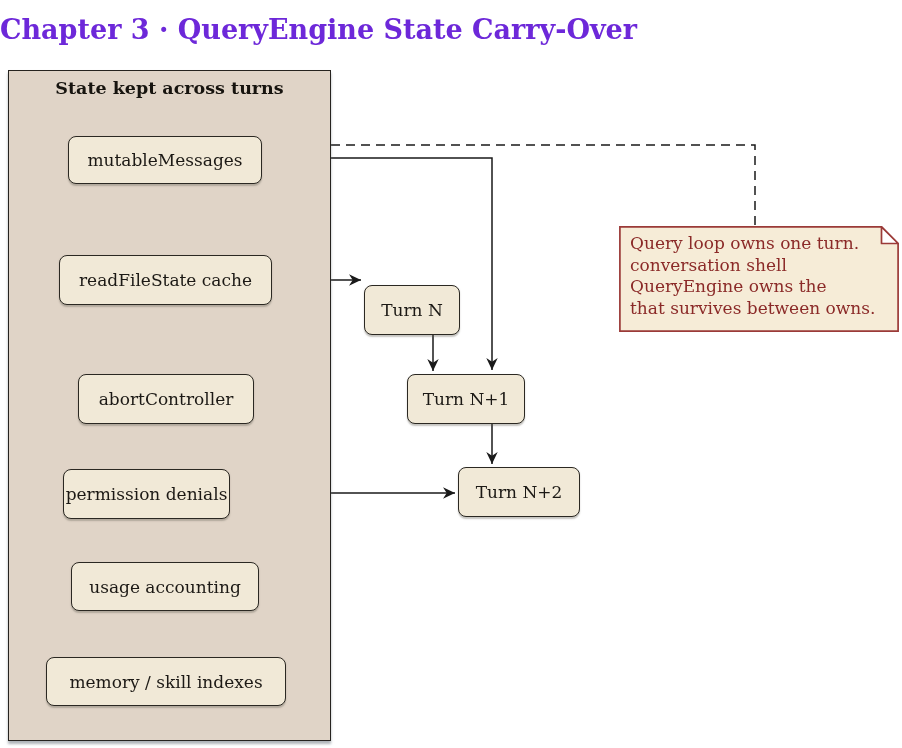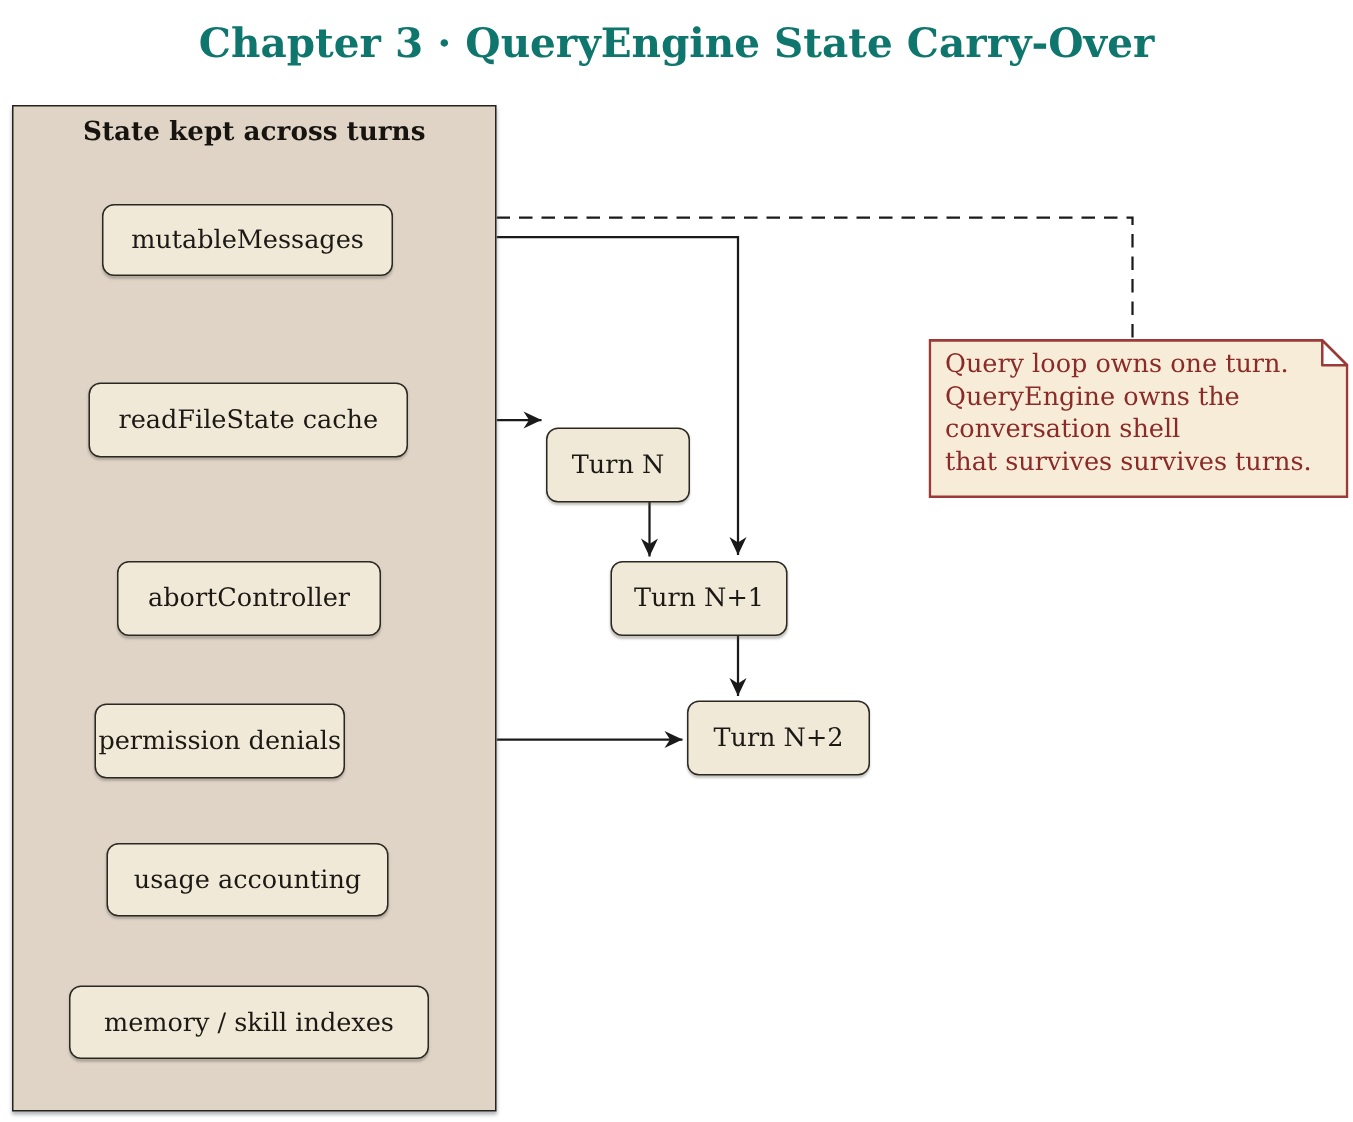--- a/index.html
+++ b/index.html
@@ -15,24 +15,24 @@
     position: relative;
     width: 902px;
     height: 748px;
     background: #ffffff;
   }
   .page-title {
     position: absolute;
     top: 14px;
     left: 0;
     width: 902px;
-    text-align: center;
+    text-align: left;
     font-size: 27px;
     font-weight: 700;
-    color: #0f766e;
+    color: #6d28d9;
     letter-spacing: 0px;
   }
   .edges {
     position: absolute;
     top: 0; left: 0;
     width: 902px;
     height: 748px;
     z-index: 1;
     pointer-events: none;
   }
@@ -154,19 +154,19 @@
     <span>Turn N+2</span>
   </div>
 
   <div class="note-wrap">
     <svg class="note-svg" width="280" height="106" viewBox="0 0 280 106">
       <path d="M0.9,0.9 H262.5 L279.1,17.5 V105.1 H0.9 Z" fill="#f6ecd7" stroke="#9b3a38" stroke-width="1.7"></path>
       <path d="M262.5,0.9 V17.5 H279.1 Z" fill="#ffffff" stroke="#9b3a38" stroke-width="1.7" stroke-linejoin="round"></path>
     </svg>
     <div class="note-text">
       <div>Query loop owns one turn.</div>
+      <div>conversation shell</div>
       <div>QueryEngine owns the</div>
-      <div>conversation shell</div>
-      <div>that survives survives turns.</div>
+      <div>that survives between owns.</div>
     </div>
   </div>
 
 </div>
 
 </body></html>

